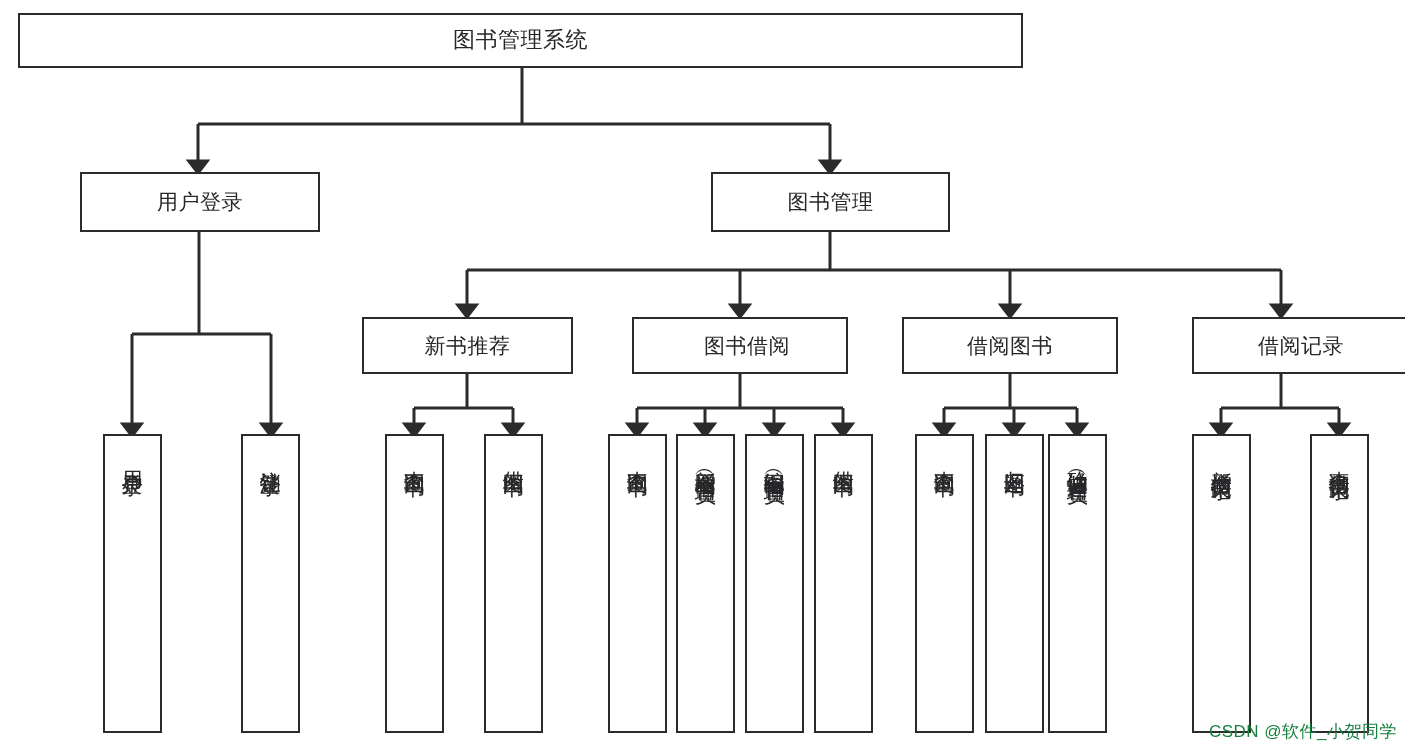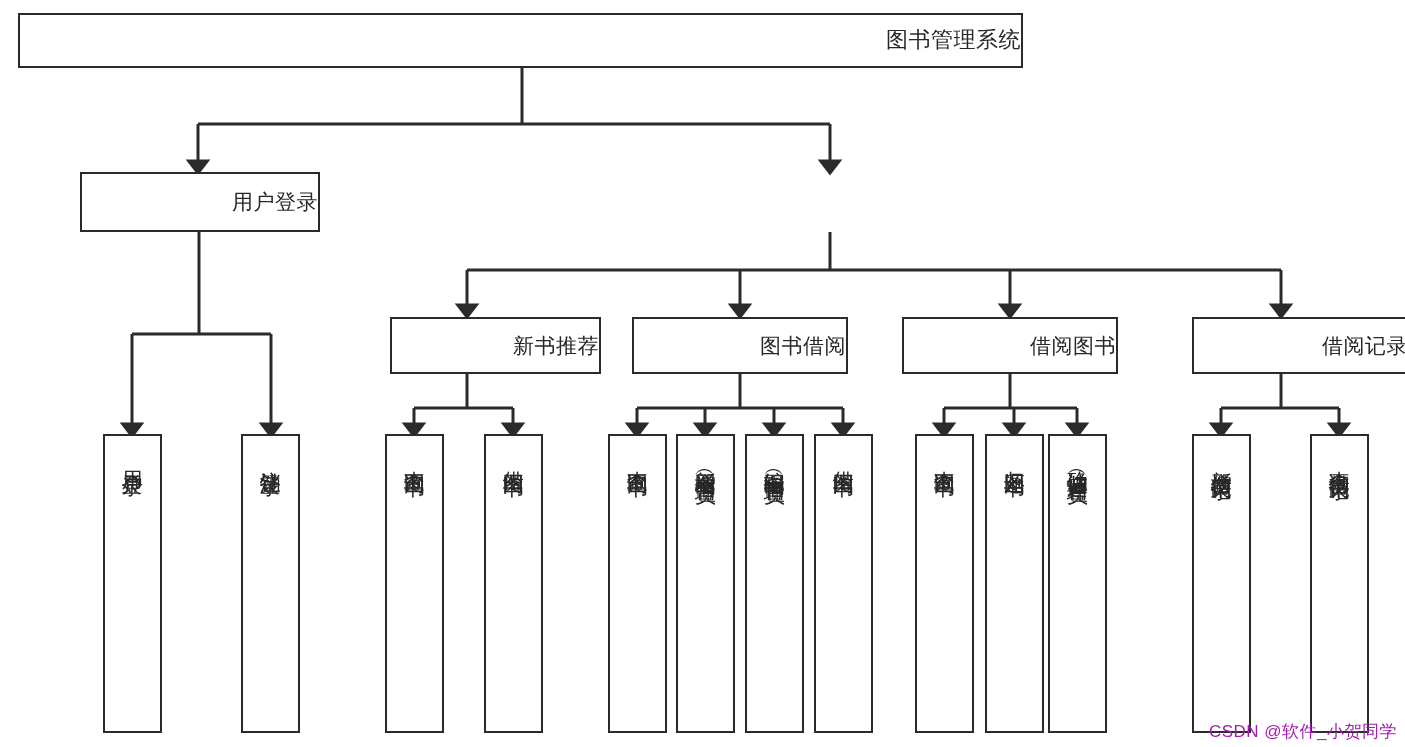--- a/index.html
+++ b/index.html
@@ -25,21 +25,21 @@
     height: 747px;
     pointer-events: none;
   }
   .node {
     position: absolute;
     box-sizing: border-box;
     background: #ffffff;
     border: 2px solid #2b2b2b;
     display: flex;
     align-items: center;
-    justify-content: flex-end;
+    justify-content: center;
     color: #27272a;
   }
   .node .label {
     text-align: center;
     line-height: 1.12;
     letter-spacing: 0.5px;
   }
   .node.horiz .label {
     writing-mode: horizontal-tb;
     font-size: 21px;
@@ -56,21 +56,21 @@
     line-height: 1.02;
     letter-spacing: 2px;
     white-space: nowrap;
   }
   .node.root .label { font-size: 22px; }
   .watermark {
     position: absolute;
     right: 8px;
     bottom: 4px;
     font-size: 17px;
-    color: #a21caf;
+    color: #15803d;
     letter-spacing: 0.5px;
     white-space: nowrap;
   }
 </style>
 </head>
 <body>
 
 <div id="canvas">
 
   <svg id="edges" viewBox="0 0 1405 747">
@@ -123,22 +123,25 @@
     </g>
   </svg>
 
   <div class="node horiz root" style="left:18px; top:13px; width:1005px; height:55px;">
     <span class="label">图书管理系统</span>
   </div>
 
   <div class="node horiz" style="left:80px; top:172px; width:240px; height:60px;">
     <span class="label">用户登录</span>
   </div>
+  <div class="node horiz" style="left:711px; top:172px; width:239px; height:60px;">
+    <span class="label">图书管理</span>
+  </div>
 
-  <div class="node horiz" style="left:362px; top:317px; width:211px; height:57px;margin-left:28px;">
+  <div class="node horiz" style="left:362px; top:317px; width:211px; height:57px;">
     <span class="label">新书推荐</span>
   </div>
   <div class="node horiz" style="left:632px; top:317px; width:216px; height:57px;padding-left:14px;">
     <span class="label">图书借阅</span>
   </div>
   <div class="node horiz" style="left:902px; top:317px; width:216px; height:57px;">
     <span class="label">借阅图书</span>
   </div>
   <div class="node horiz" style="left:1192px; top:317px; width:218px; height:57px;">
     <span class="label">借阅记录</span>

